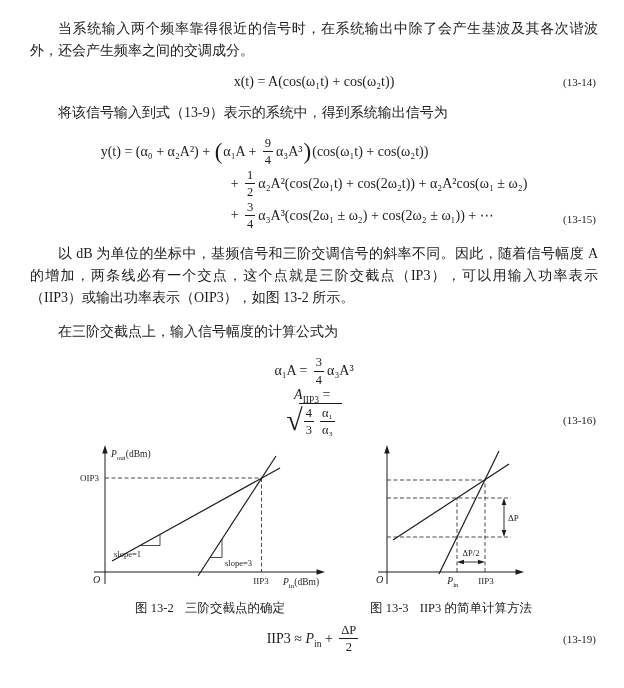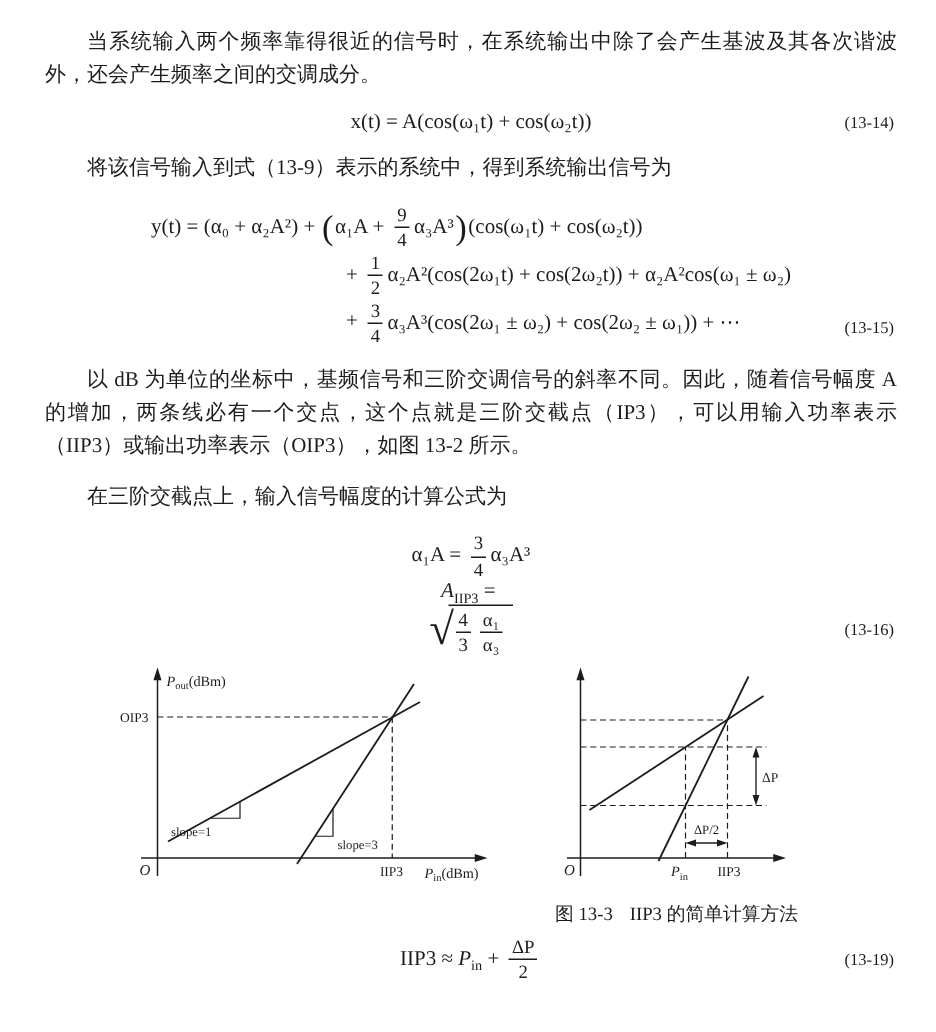--- a/index.html
+++ b/index.html
@@ -140,20 +140,21 @@
         <polyline points="60,101.5 80,101.5 80,90.4" fill="none" stroke="#1c1c1c" stroke-width="0.8"></polyline>
         <polyline points="130,113.5 142,113.5 142,95.1" fill="none" stroke="#1c1c1c" stroke-width="0.8"></polyline>
         <text x="13" y="139" font-size="10" font-style="italic">O</text>
         <text x="31" y="13" font-size="9.5"><tspan font-style="italic">P</tspan><tspan dy="2.5" font-size="7">out</tspan><tspan dy="-2.5">(dBm)</tspan></text>
         <text x="0" y="37" font-size="9">OIP3</text>
         <text x="34" y="113" font-size="8.5">slope=1</text>
         <text x="145" y="122" font-size="8.5">slope=3</text>
         <text x="181" y="140" font-size="9" text-anchor="middle">IIP3</text>
         <text x="203" y="141" font-size="9.5"><tspan font-style="italic">P</tspan><tspan dy="2.5" font-size="7">in</tspan><tspan dy="-2.5">(dBm)</tspan></text>
       </svg>
+      <figcaption class="figcap"><span>图 13-2</span><span class="capgap">三阶交截点的确定</span></figcaption>
     </figure>
 
     <figure>
       <svg width="160" height="150" viewBox="0 0 160 150">
         <line x1="16" y1="140" x2="16" y2="6" stroke="#1c1c1c" stroke-width="1"></line>
         <polygon points="16,1 13.3,9.5 18.7,9.5" fill="#1c1c1c"></polygon>
         <line x1="7" y1="128" x2="148" y2="128" stroke="#1c1c1c" stroke-width="1"></line>
         <polygon points="153,128 144.5,125.3 144.5,130.7" fill="#1c1c1c"></polygon>
         <line x1="16" y1="54" x2="140" y2="54" stroke="#1c1c1c" stroke-width="0.8" stroke-dasharray="4 2.5"></line>
         <line x1="16" y1="93" x2="140" y2="93" stroke="#1c1c1c" stroke-width="0.8" stroke-dasharray="4 2.5"></line>

